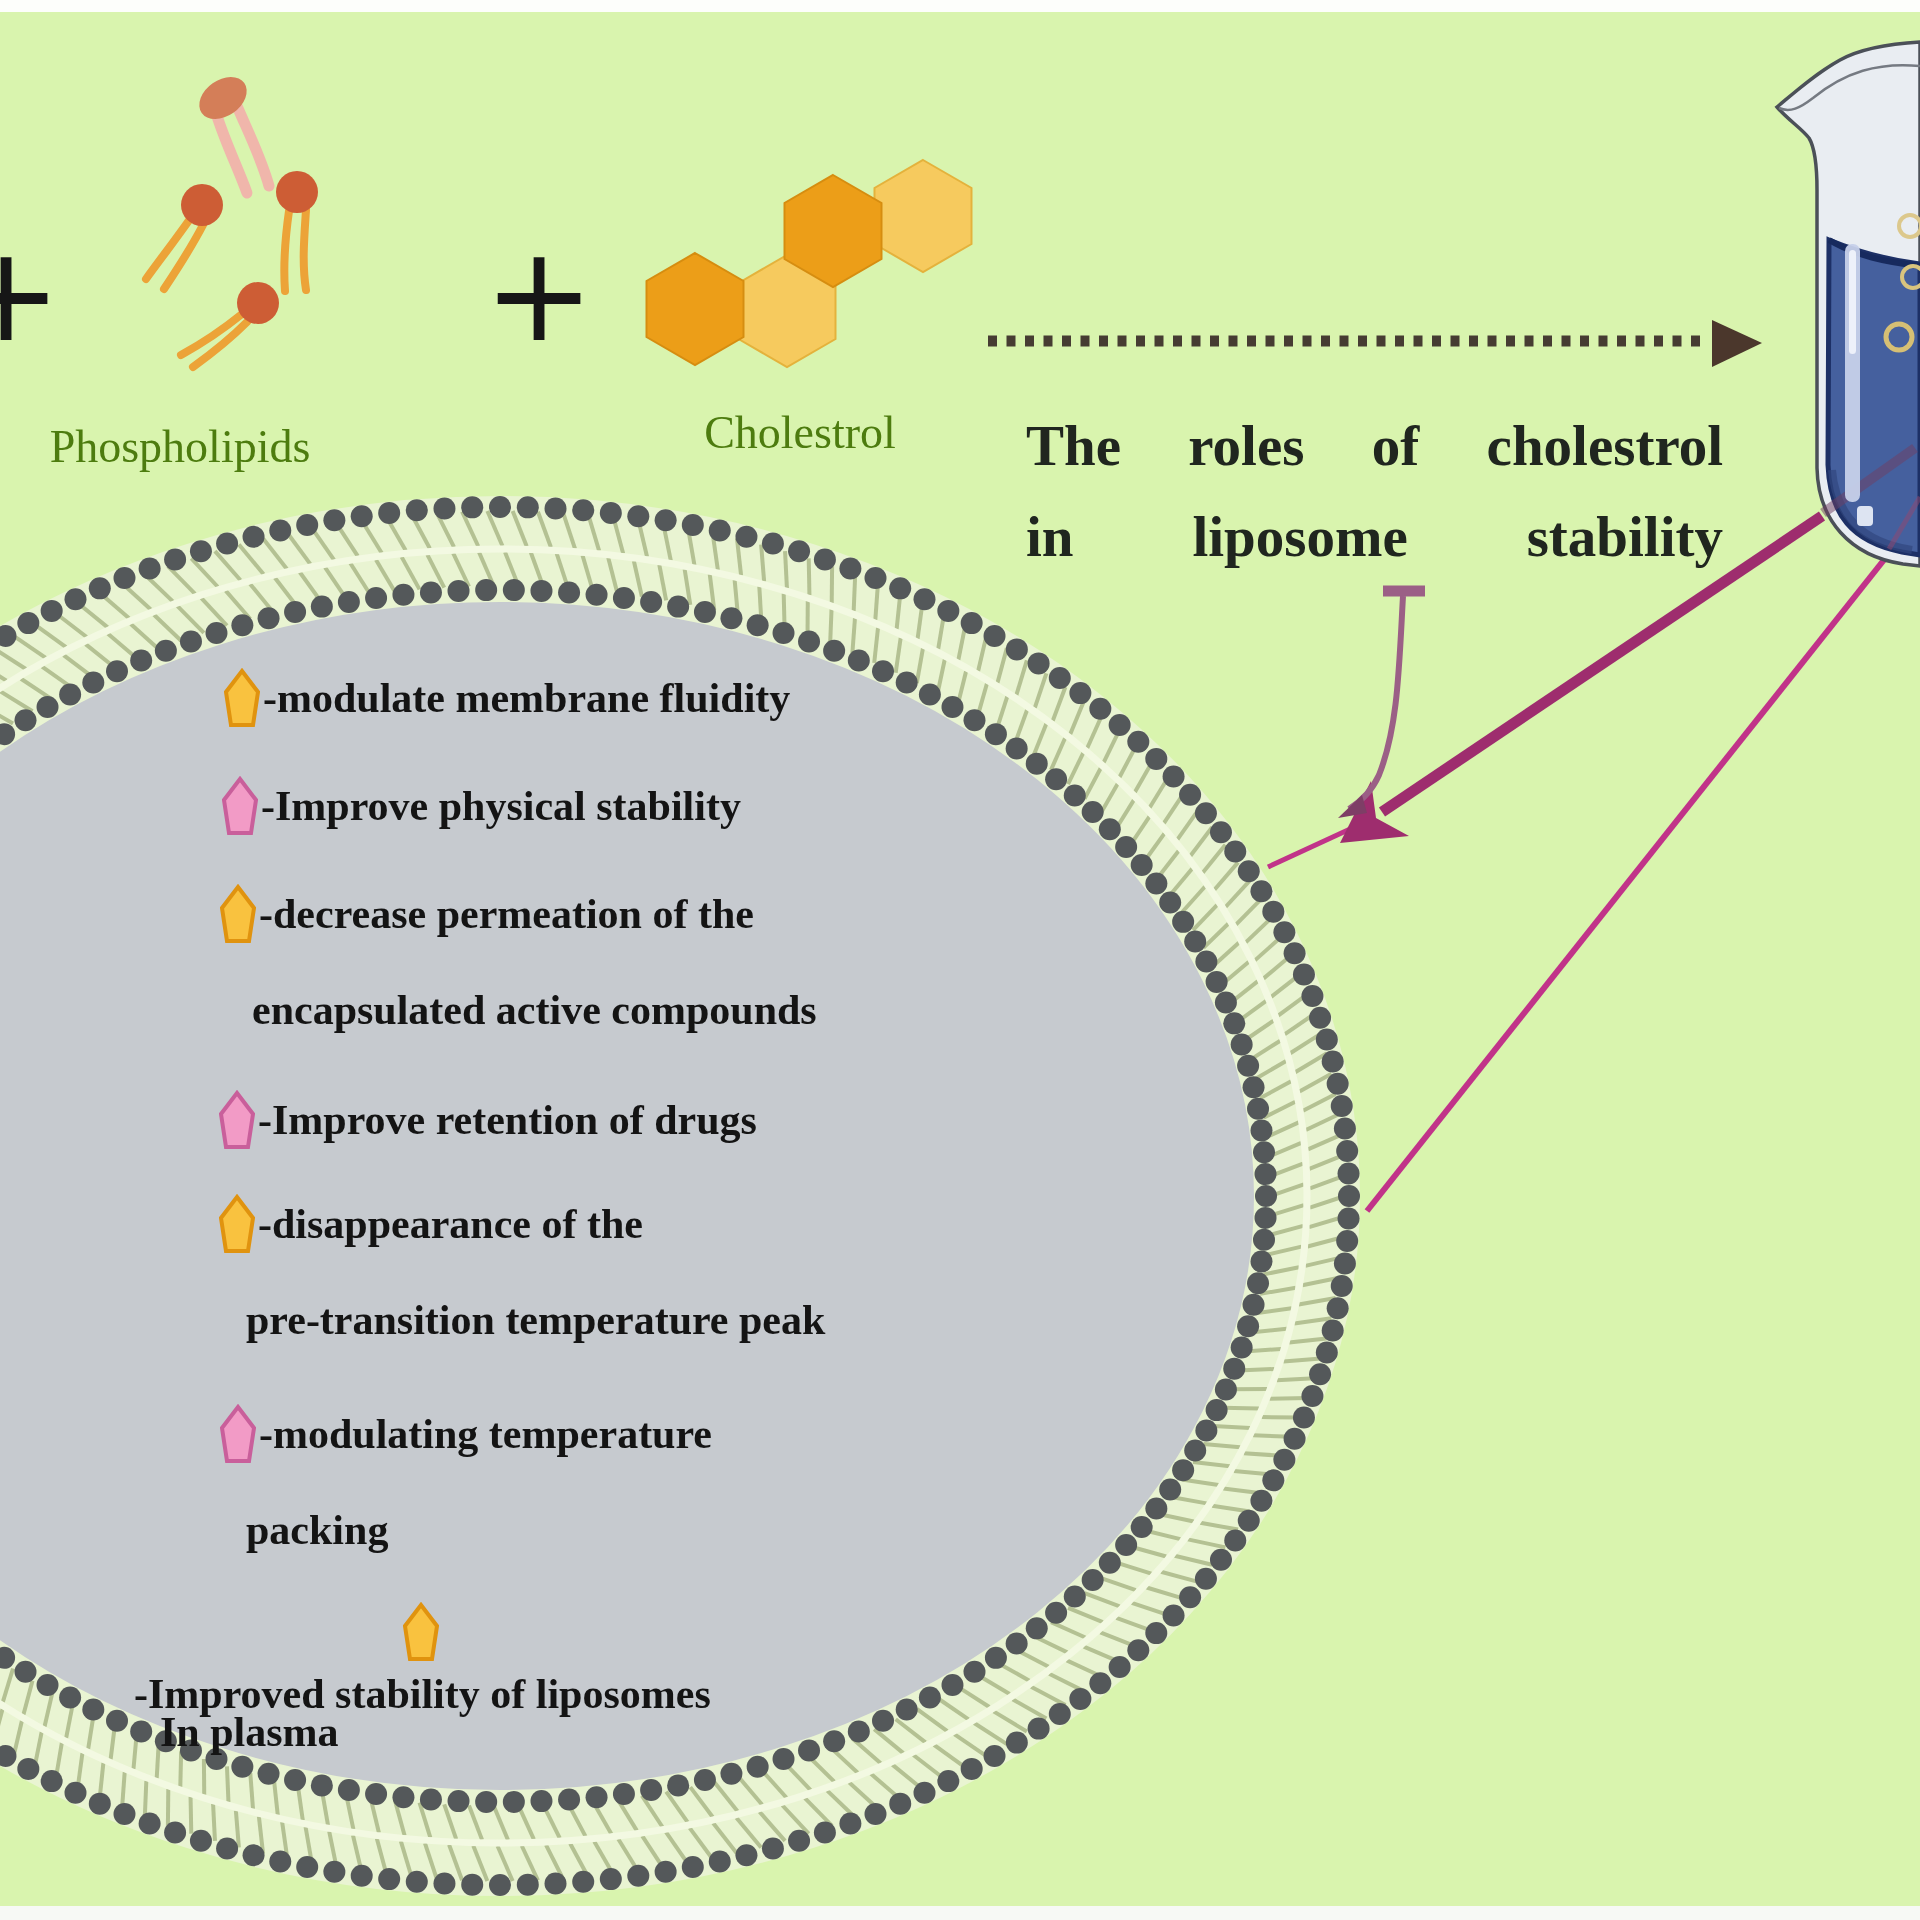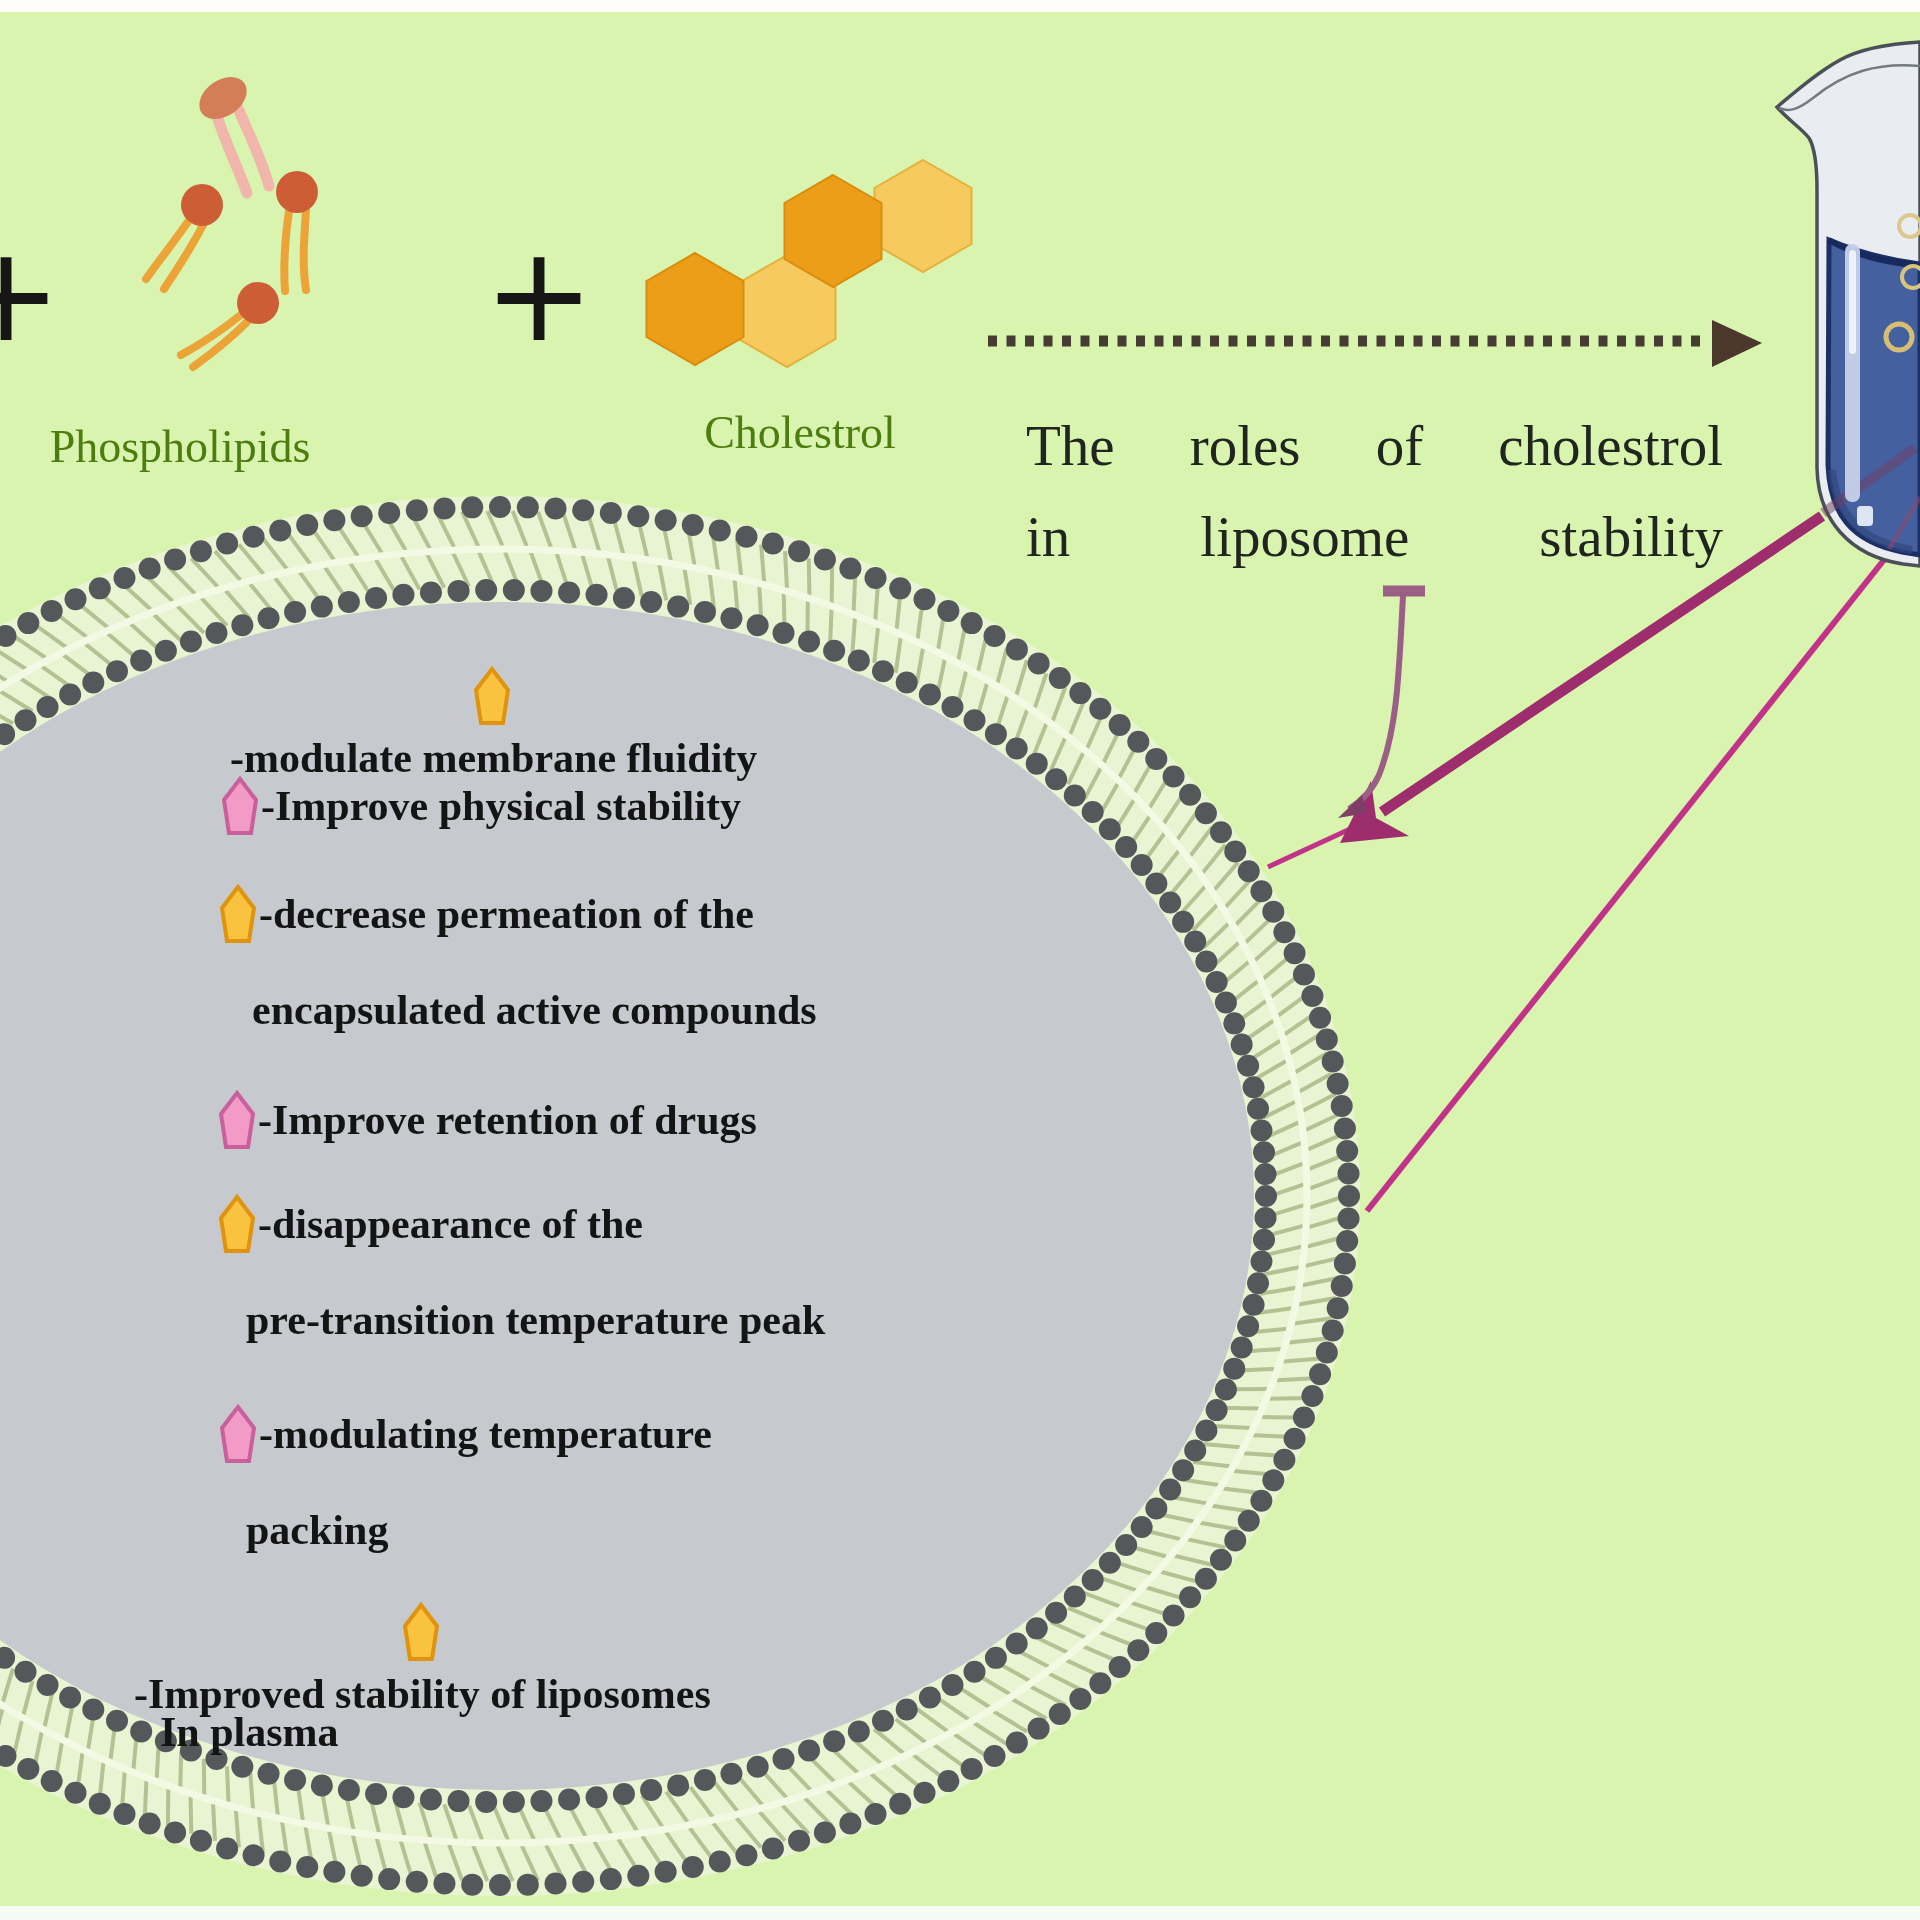--- a/index.html
+++ b/index.html
@@ -2,21 +2,21 @@
 <html><head>
 <meta charset="utf-8">
 <style>
   html,body{margin:0;padding:0;width:1920px;height:1920px;overflow:hidden;background:#d9f4ae;}
   #stage{position:relative;width:1920px;height:1920px;font-family:"Liberation Serif",serif;}
   #art{position:absolute;left:0;top:0;z-index:1;}
   .txt-layer{position:absolute;left:0;top:0;width:1920px;height:1920px;z-index:2;pointer-events:none;}
   .plus{position:absolute;font-family:"DejaVu Sans",sans-serif;font-size:132px;font-weight:500;color:#161616;transform:translate(-50%,-54%);}
   .mol-label{position:absolute;text-align:center;font-size:46px;color:#4d7c0f;}
   .roles-caption{position:absolute;left:1026px;top:400px;width:697px;font-size:57px;color:#20261f;}
-  .roles-caption .cap-line{display:block;height:91px;line-height:91px;text-align:justify;text-align-last:justify;white-space:nowrap;}
+  .roles-caption .cap-line{display:block;height:91px;line-height:91px;text-align:justify;text-align-last:justify;white-space:nowrap;font-weight:bold;}
   .role-row{position:absolute;display:flex;align-items:center;height:64px;}
   .role-row .pent{flex:0 0 auto;margin-right:3px;}
   .role-text{font-size:42px;font-weight:bold;color:#141414;line-height:64px;white-space:nowrap;}
   .role-cont{position:absolute;height:64px;}
 </style>
 </head>
 <body>
 
 <div id="stage">
 
@@ -877,21 +877,21 @@
     <div class="plus" style="left:539px;top:300px;">+</div>
 
     <div class="mol-label" style="left:30px;top:420px;width:300px;">Phospholipids</div>
     <div class="mol-label" style="left:650px;top:406px;width:300px;">Cholestrol</div>
 
     <div class="roles-caption">
       <span class="cap-line">The roles of cholestrol</span>
       <span class="cap-line">in liposome stability</span>
     </div>
 
-    <div class="role-row" style="left:230px;top:666px;flex-direction:column;">
+    <div class="role-row" style="left:224px;top:666px;">
       <svg class="pent" width="36" height="60">
         <polygon points="18,3 34,24 29,57 7,57 2,24" stroke-width="4" stroke="#e0930f" fill="#f9c23f"></polygon>
         </svg>
       <span class="role-text">-modulate membrane fluidity</span>
     </div>
 
     <div class="role-row" style="left:222px;top:774px;">
       <svg class="pent" width="36" height="60">
         <polygon points="18,3 34,24 29,57 7,57 2,24" stroke-width="4" stroke="#c95f9b" fill="#f29bc6"></polygon>
         </svg>

